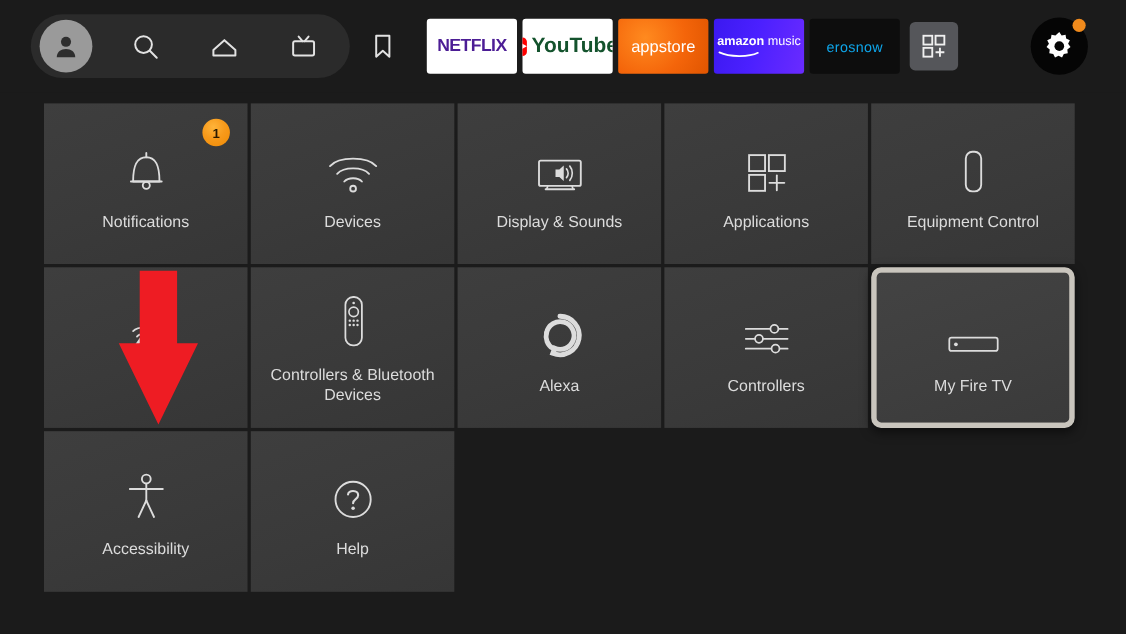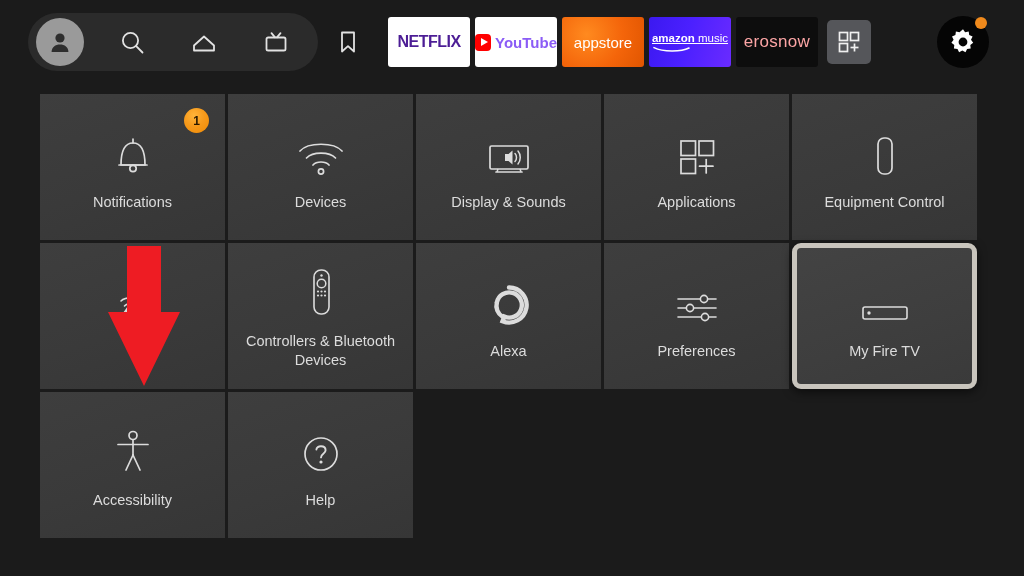--- a/index.html
+++ b/index.html
@@ -75,35 +75,35 @@
     width: 24px; height: 17px; background: #ff0000;
     border-radius: 4px; display: flex; align-items: center; justify-content: center;
   }
   .yt-play::after {
     content: ""; width: 0; height: 0;
     border-left: 7px solid #fff;
     border-top: 4.5px solid transparent;
     border-bottom: 4.5px solid transparent;
     margin-left: 2px;
   }
-  .app-youtube span { color: #8b5cf6; font-size: 15px; font-weight: bold; }
+  .app-youtube span { color: #14532d; font-size: 19px; font-weight: bold; }
   .app-appstore {
     background: radial-gradient(circle at 30% 35%, #ff8a1f 0%, #f4650a 55%, #e05500 100%);
   }
   .app-appstore span { color: #fff; font-size: 15px; font-weight: normal; }
   .app-music {
     background: linear-gradient(105deg, #3b19f0 0%, #4b20ff 45%, #6a2bff 100%);
     flex-direction: column;
   }
-  .app-music .m1 { color: #fff; font-size: 11.5px; font-weight: bold; line-height: 1.05; text-decoration: underline; }
+  .app-music .m1 { color: #fff; font-size: 11.5px; font-weight: bold; line-height: 1.05; }
   .app-music .m1 i { font-style: normal; font-weight: normal; }
   .app-music .msmile { display: block; width: 40px; height: 6px; margin-top: 1px; }
   .app-eros { background: #0d0d0d; }
   .app-eros span {
-    color: #fca5a5; font-size: 17px; font-weight: normal; letter-spacing: .3px; text-align: center;
+    color: #0ea5e9; font-size: 13px; font-weight: normal; letter-spacing: .3px; text-align: center;
   }
   #apps-grid-btn {
     width: 44px; height: 44px; border-radius: 5px;
     background: #55565a;
     display: flex; align-items: center; justify-content: center;
     margin-left: 4px;
   }
   #gear-btn {
     position: absolute; left: 937px; top: 16px;
     width: 52px; height: 52px; border-radius: 50%;
@@ -372,21 +372,21 @@
       <span class="tile-ico">
         <svg width="52" height="40" viewBox="0 0 52 40">
           <line x1="7" y1="11" x2="45" y2="11" stroke="#dcdcdc" stroke-width="1.6" stroke-linecap="round"></line>
           <line x1="7" y1="20" x2="45" y2="20" stroke="#dcdcdc" stroke-width="1.6" stroke-linecap="round"></line>
           <line x1="7" y1="29" x2="45" y2="29" stroke="#dcdcdc" stroke-width="1.6" stroke-linecap="round"></line>
           <circle cx="33" cy="11" r="3.6" fill="#3a3a3a" stroke="#dcdcdc" stroke-width="1.6"></circle>
           <circle cx="19" cy="20" r="3.6" fill="#3a3a3a" stroke="#dcdcdc" stroke-width="1.6"></circle>
           <circle cx="34" cy="29" r="3.6" fill="#3a3a3a" stroke="#dcdcdc" stroke-width="1.6"></circle>
         </svg>
       </span>
-      <span class="tile-label">Preferences</span>
+      <span class="tile-label">Controllers</span>
     </div>
 
     <div class="tile selected">
       <span class="tile-ico">
         <svg width="56" height="30" viewBox="0 0 56 30">
           <rect x="6" y="9" width="44" height="12" rx="2" fill="none" stroke="#dcdcdc" stroke-width="1.6"></rect>
           <circle cx="12" cy="15" r="1.7" fill="#dcdcdc"></circle>
         </svg>
       </span>
       <span class="tile-label">My Fire TV</span>

